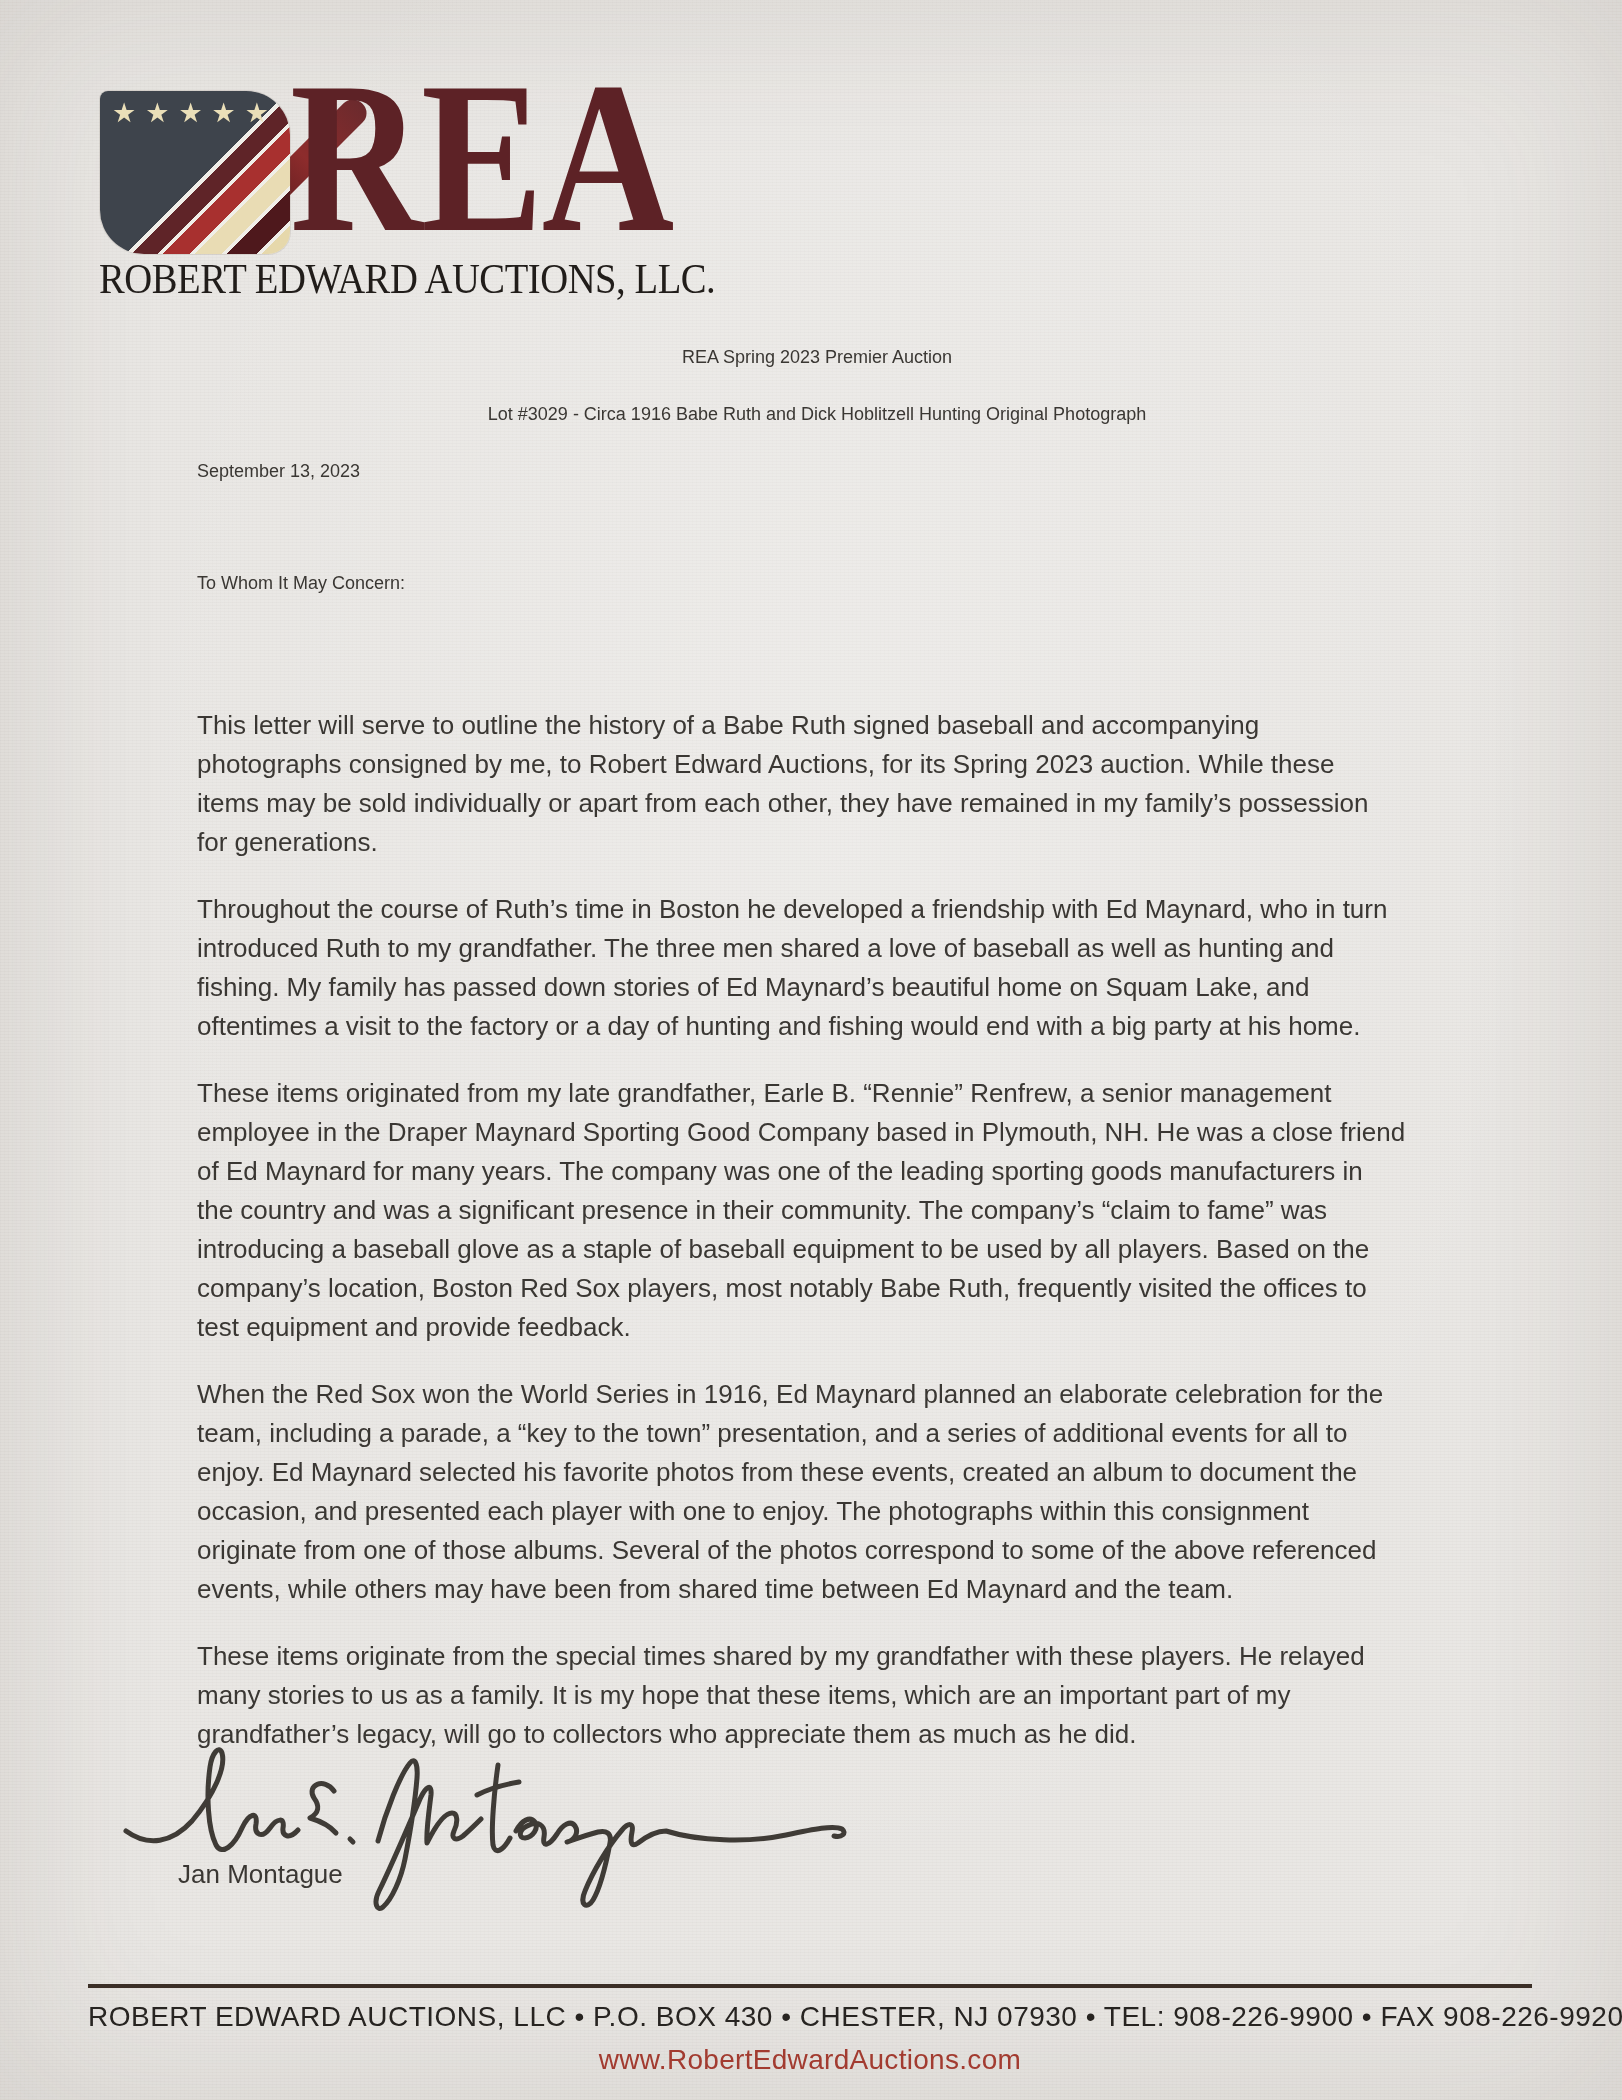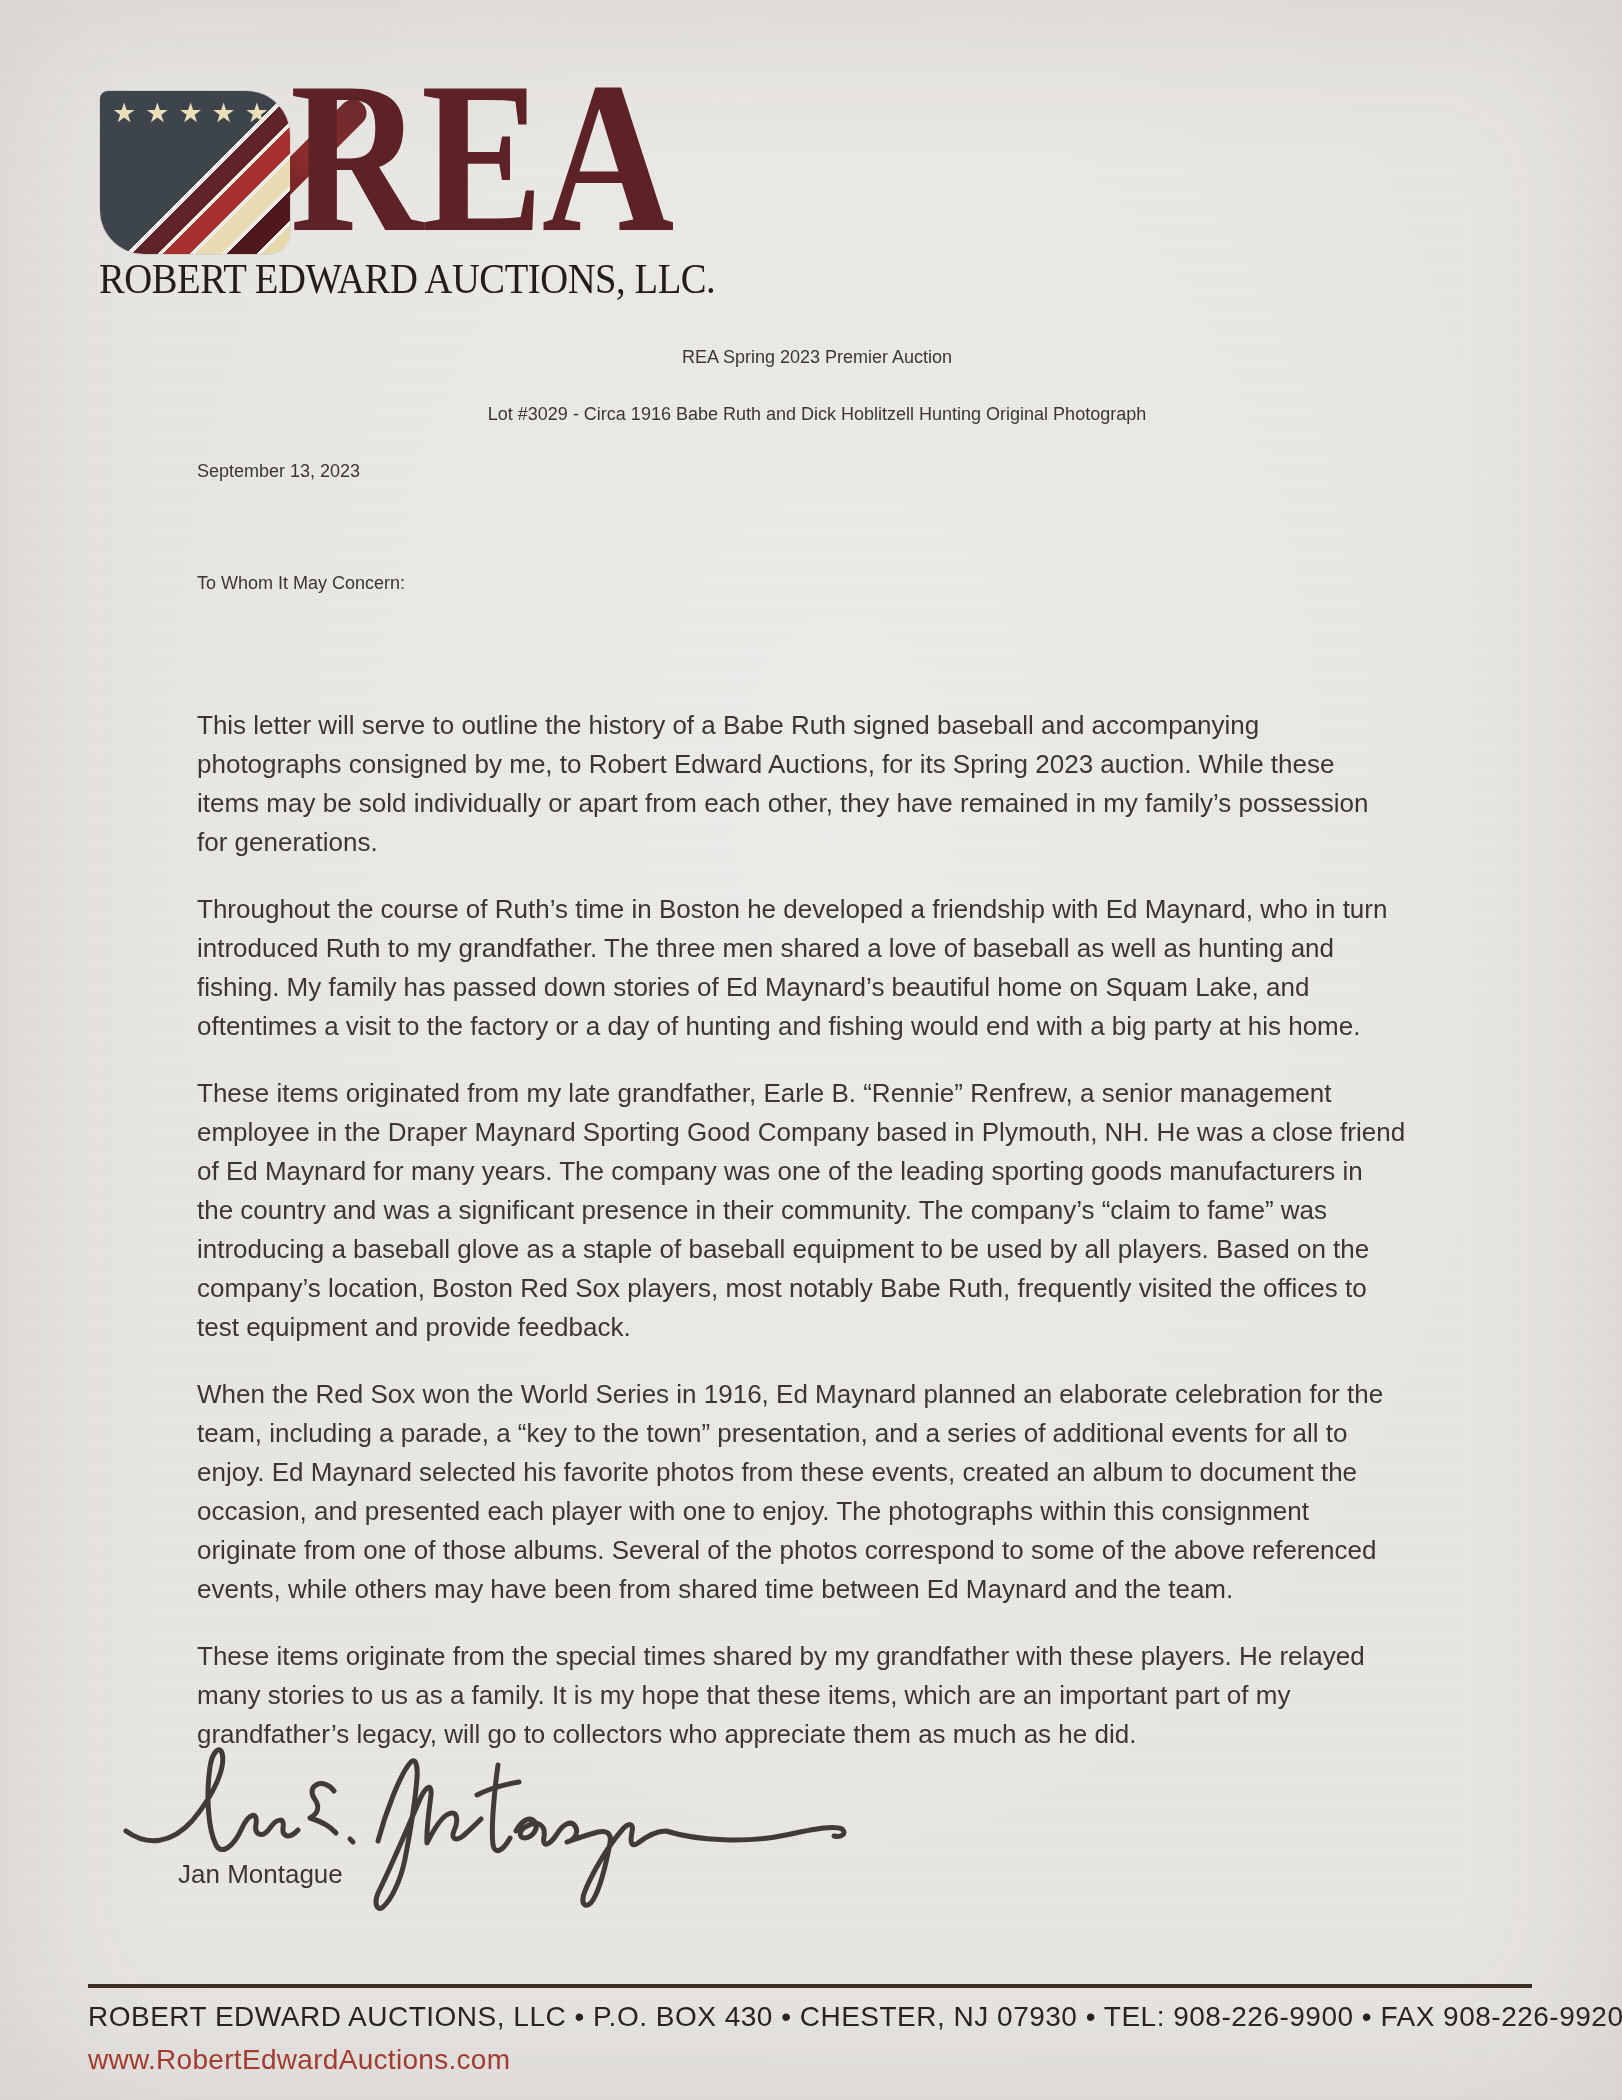--- a/index.html
+++ b/index.html
@@ -78,21 +78,21 @@
     margin:0 0 28px 0;
     color:#3a3733;
   }
 
   
   .sig-svg{ left:120px; top:1733px; z-index:3; }
   .printed-name{ left:178px; top:1855px; font-size:26px; line-height:39px;text-align:right; }
 
   
   .footer-rule{ left:88px; top:1984px; width:1444px; height:4px; background:#3b2f27; }
-  .footer-line{ left:88px; width:1444px; text-align:left; white-space:nowrap;
+  .footer-line{ left:88px; width:1444px; text-align:center; white-space:nowrap;
     font-size:28px; line-height:34px; letter-spacing:0.5px; color:#272421; }
   .footer-contact{ top:2000px; }
   .footer-site{ top:2036px; color:#a23b30; letter-spacing:0.3px;margin-top:7px; }
 </style>
 </head>
 <body>
 
 <div class="page">
 
   <div class="abs flag-band"></div>

